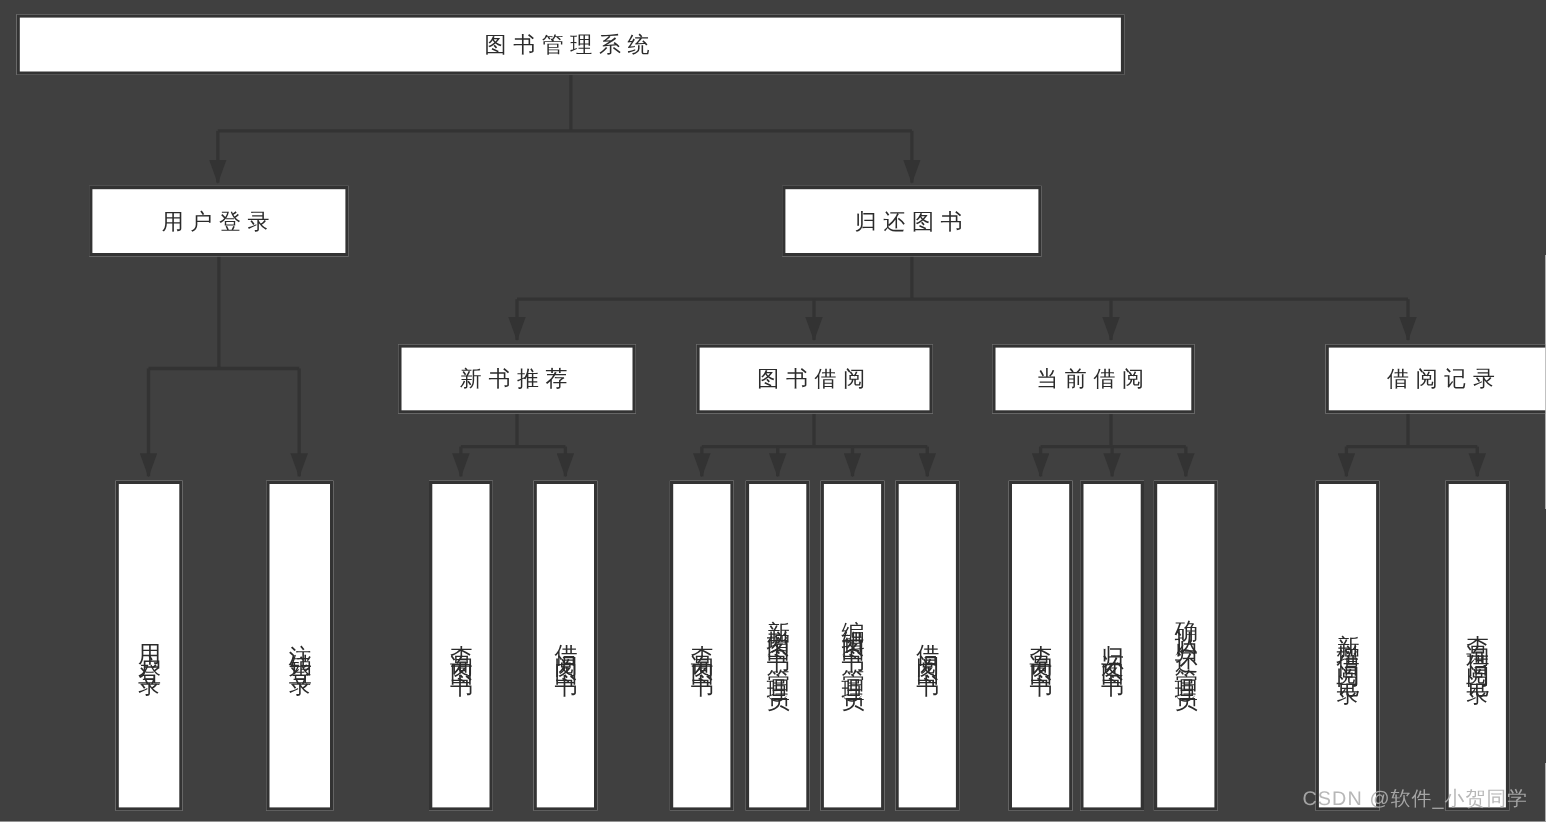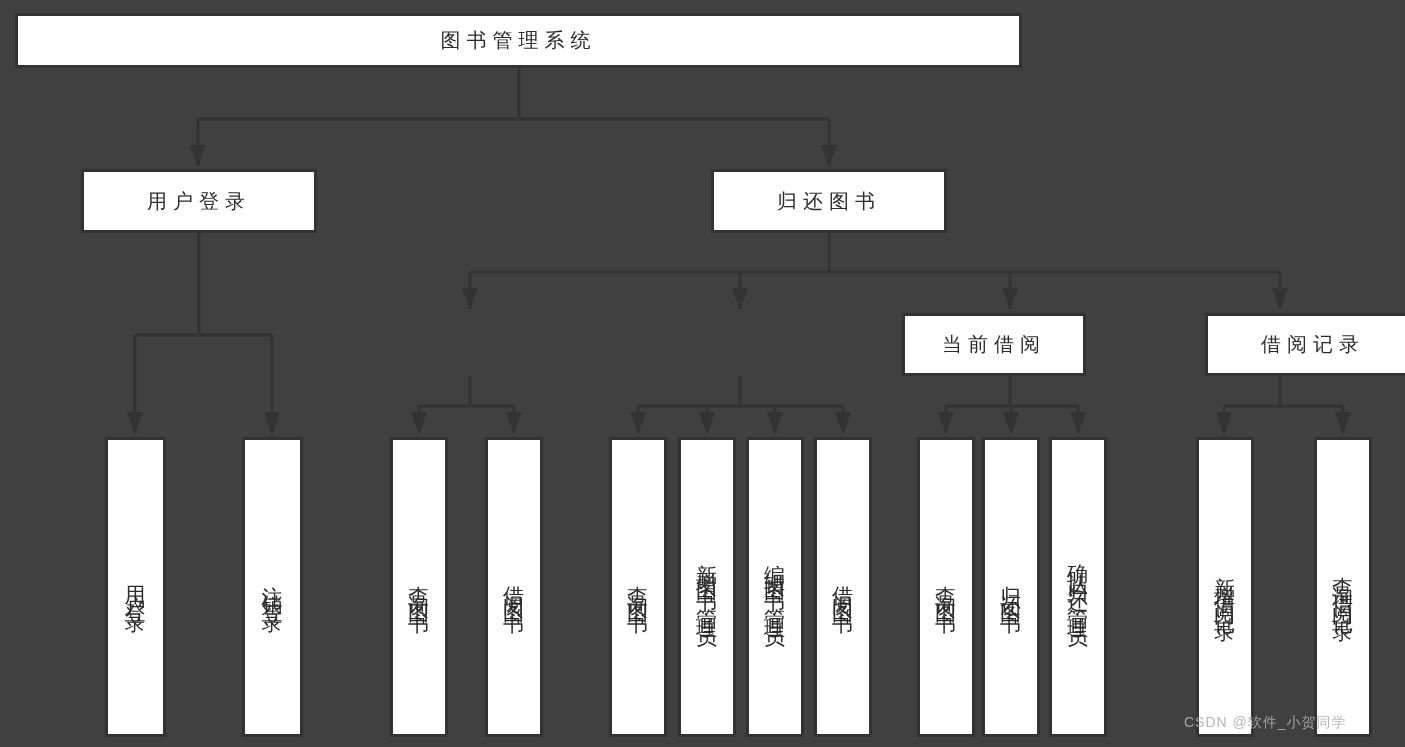--- a/index.html
+++ b/index.html
@@ -27,21 +27,21 @@
   .node.h{font-size:20px;letter-spacing:6px;white-space:nowrap;}
   .node.v{
     writing-mode:vertical-rl;
     font-size:21px;
     letter-spacing:9px;
     line-height:1;
   }
   .watermark{
     position:absolute;
     left:1184px;top:714px;
-    font-size:14px;
+    font-size:18px;
     color:rgba(175,175,175,0.9);
     letter-spacing:1px;
     white-space:nowrap;
     pointer-events:none;
     z-index:5;
   }
 </style>
 </head>
 <body>
 
@@ -93,20 +93,22 @@
     <path d="M1224 406 H1343"></path>
     <path d="M1224 406 V433" marker-end="url(#arr)"></path>
     <path d="M1343 406 V433" marker-end="url(#arr)"></path>
   </svg>
 
   <div class="node h" style="left:15px;top:13px;width:1007px;height:55px;">图书管理系统</div>
 
   <div class="node h" style="left:81px;top:169px;width:236px;height:64px;">用户登录</div>
   <div class="node h" style="left:711px;top:169px;width:236px;height:64px;">归还图书</div>
 
+  <div class="node h" style="left:362px;top:313px;width:216px;height:63px;">新书推荐</div>
+  <div class="node h" style="left:633px;top:313px;width:215px;height:63px;">图书借阅</div>
   <div class="node h" style="left:902px;top:313px;width:184px;height:63px;">当前借阅</div>
   <div class="node h" style="left:1172px;top:313px;width:216px;height:63px;margin-left:33px;">借阅记录</div>
 
   <div class="node v" style="left:105px;top:437px;width:61px;height:300px;">用户登录</div>
   <div class="node v" style="left:242px;top:437px;width:61px;height:300px;">注销登录</div>
 
   <div class="node v" style="left:390px;top:437px;width:58px;height:300px;">查询图书</div>
   <div class="node v" style="left:485px;top:437px;width:58px;height:300px;">借阅图书</div>
 
   <div class="node v" style="left:609px;top:437px;width:58px;height:300px;">查询图书</div>

